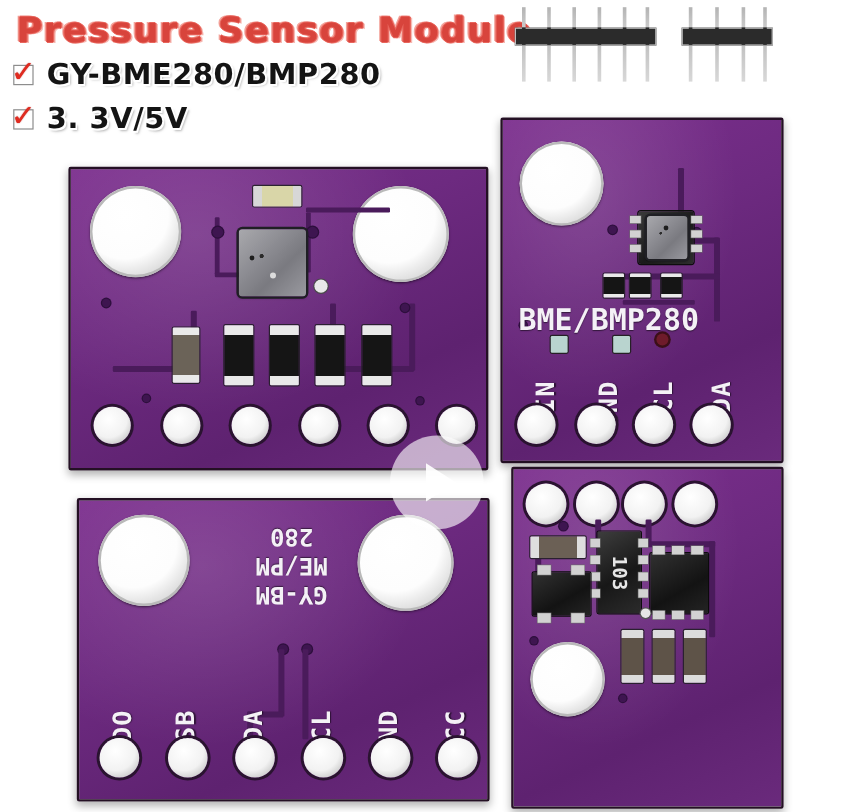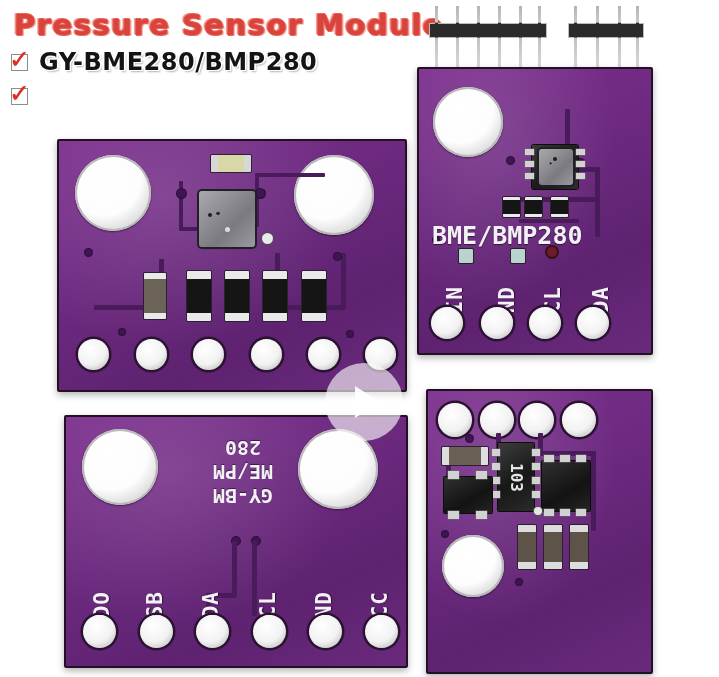--- a/index.html
+++ b/index.html
@@ -65,21 +65,21 @@
     position:absolute;
     background:
       radial-gradient(ellipse at 30% 22%, rgba(255,255,255,.13) 0%, rgba(255,255,255,0) 55%),
       linear-gradient(155deg,#7c2f8e 0%,#6d2a80 38%,#5e2270 72%,#6a2a7c 100%);
     border:2px solid #241024;
     border-radius:2px;
     box-shadow:0 3px 7px rgba(0,0,0,.30);
     overflow:hidden;
   }
   .board.tl{left:57px;top:139px;width:346px;height:249px;}
-  .board.tr{left:417px;top:67px;width:232px;height:284px;}
+  .board.tr{left:417px;top:98px;width:232px;height:284px;}
   .board.bl{left:64px;top:415px;width:340px;height:249px;}
   .board.br{left:426px;top:389px;width:223px;height:281px;}
 
   
   .hole{
     position:absolute;border-radius:50%;
     background:radial-gradient(circle at 38% 32%, #ffffff 0%, #fdfdfd 52%, #dcdcdc 76%, #a9a9a9 100%);
     box-shadow:0 0 0 2px #b9b9b9 inset, 0 1px 2px rgba(0,0,0,.5);
   }
   
@@ -177,20 +177,21 @@
           <span class="tick">✓</span>
       </span>
       <span class="txt">GY-BME280/BMP280</span>
     </div>
 
     <div class="bullet b2">
       <span class="chk">
         <span class="box"></span>
           <span class="tick">✓</span>
       </span>
+      <span class="txt">3. 3V/5V</span>
     </div>
   </div>
 
   <div class="hdr hdr6">
     <div class="pinrow">
       <div class="body"></div>
       <div class="pin" style="left:6px"></div>
       <div class="pin" style="left:27px"></div>
       <div class="pin" style="left:48px"></div>
       <div class="pin" style="left:69px"></div>

